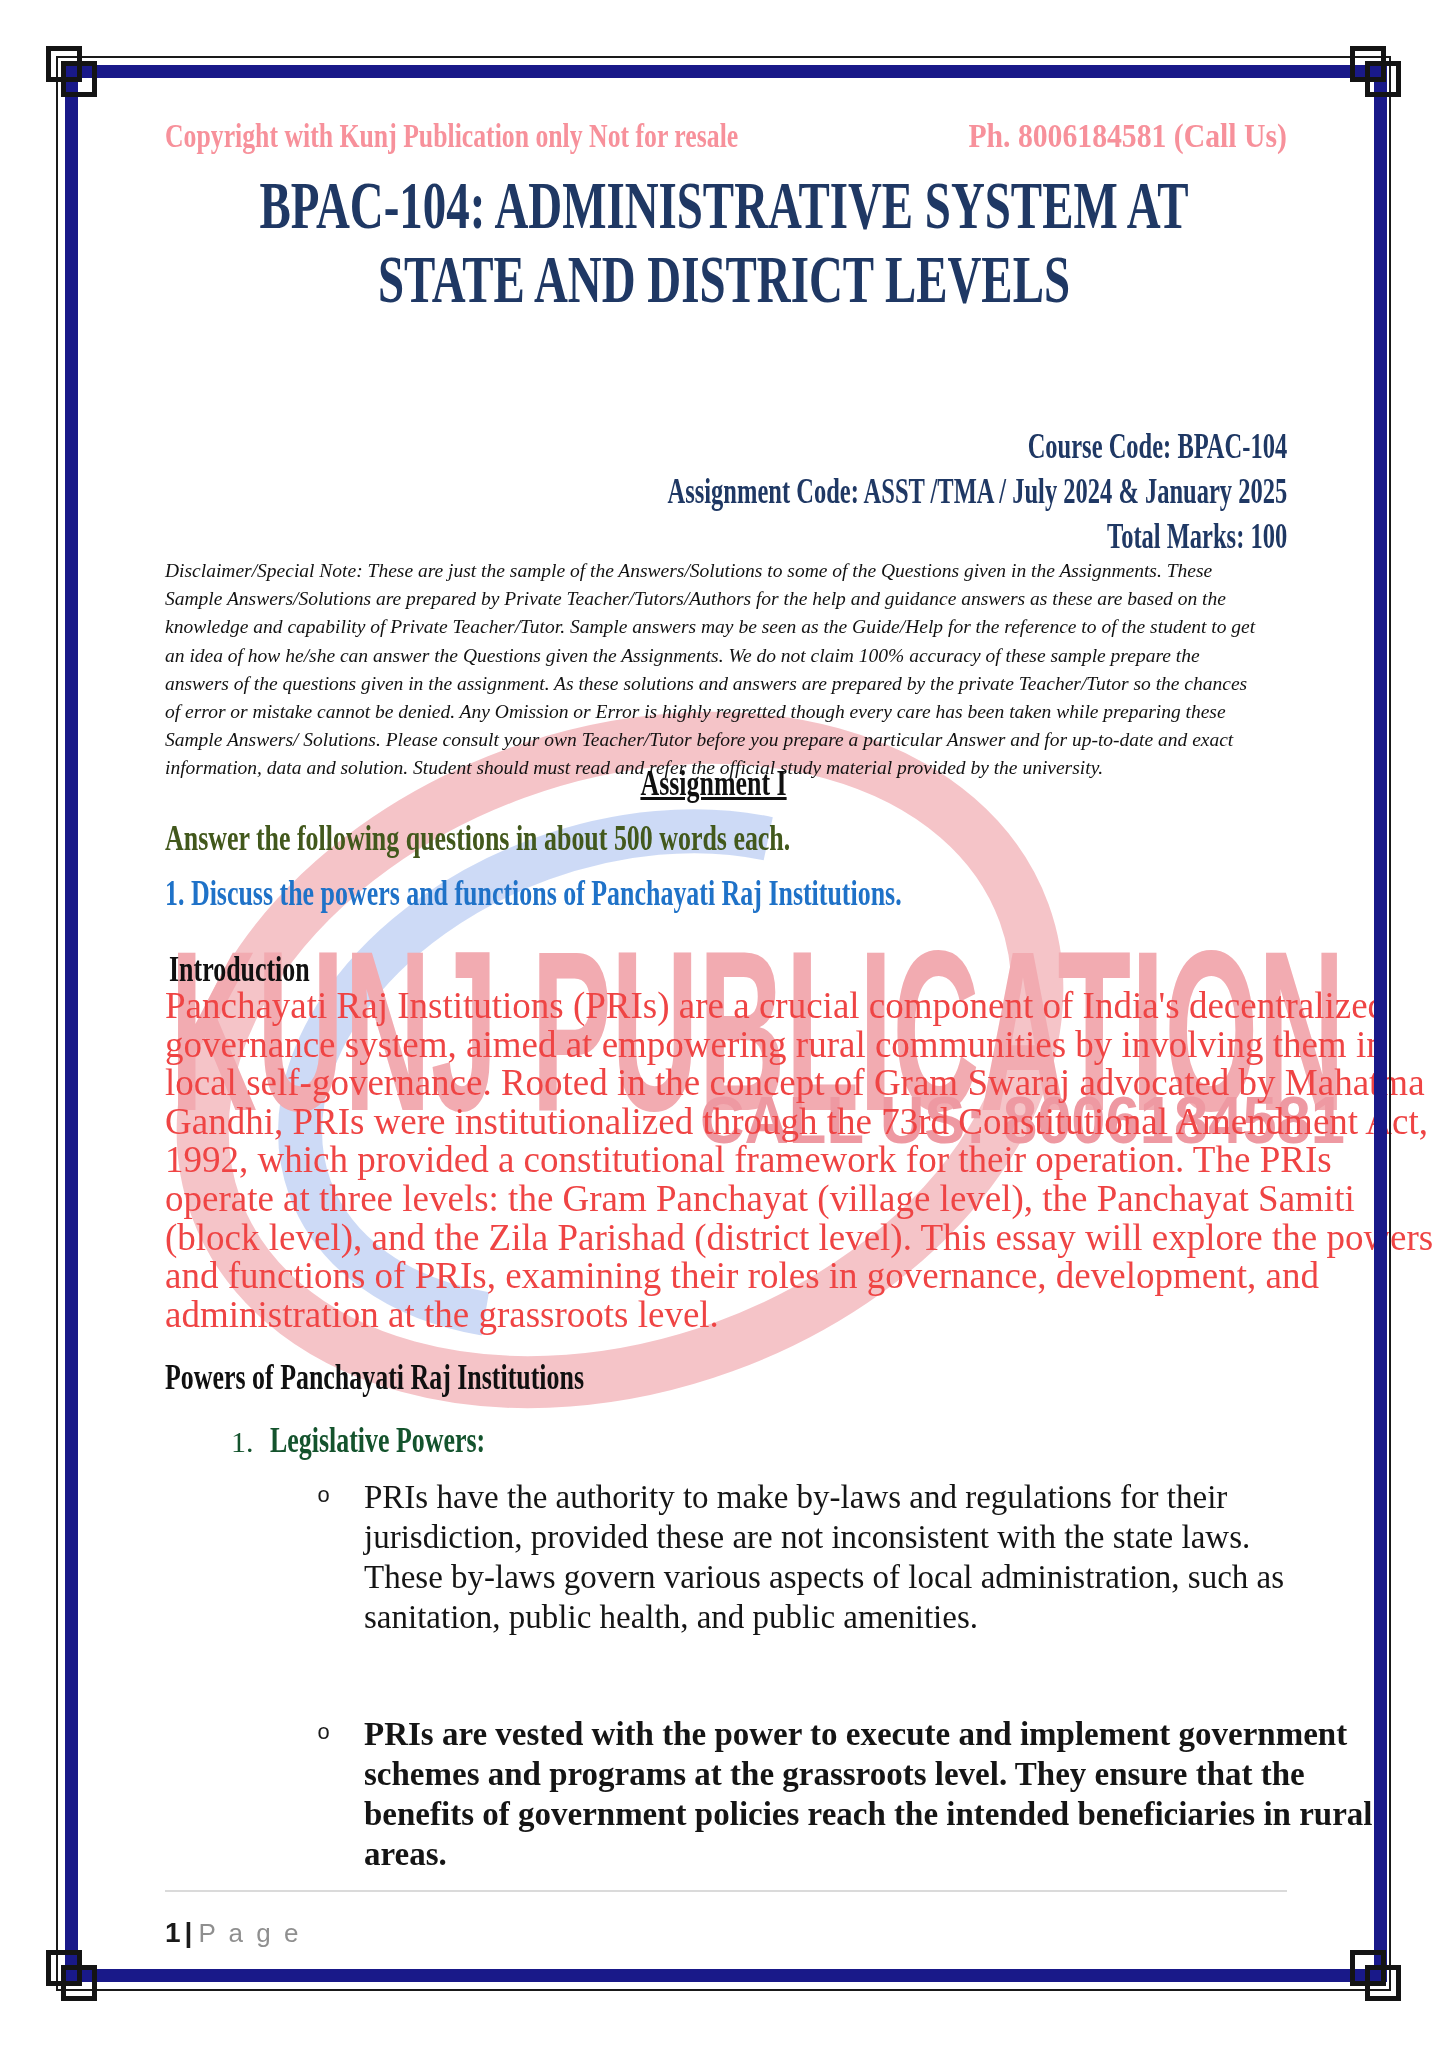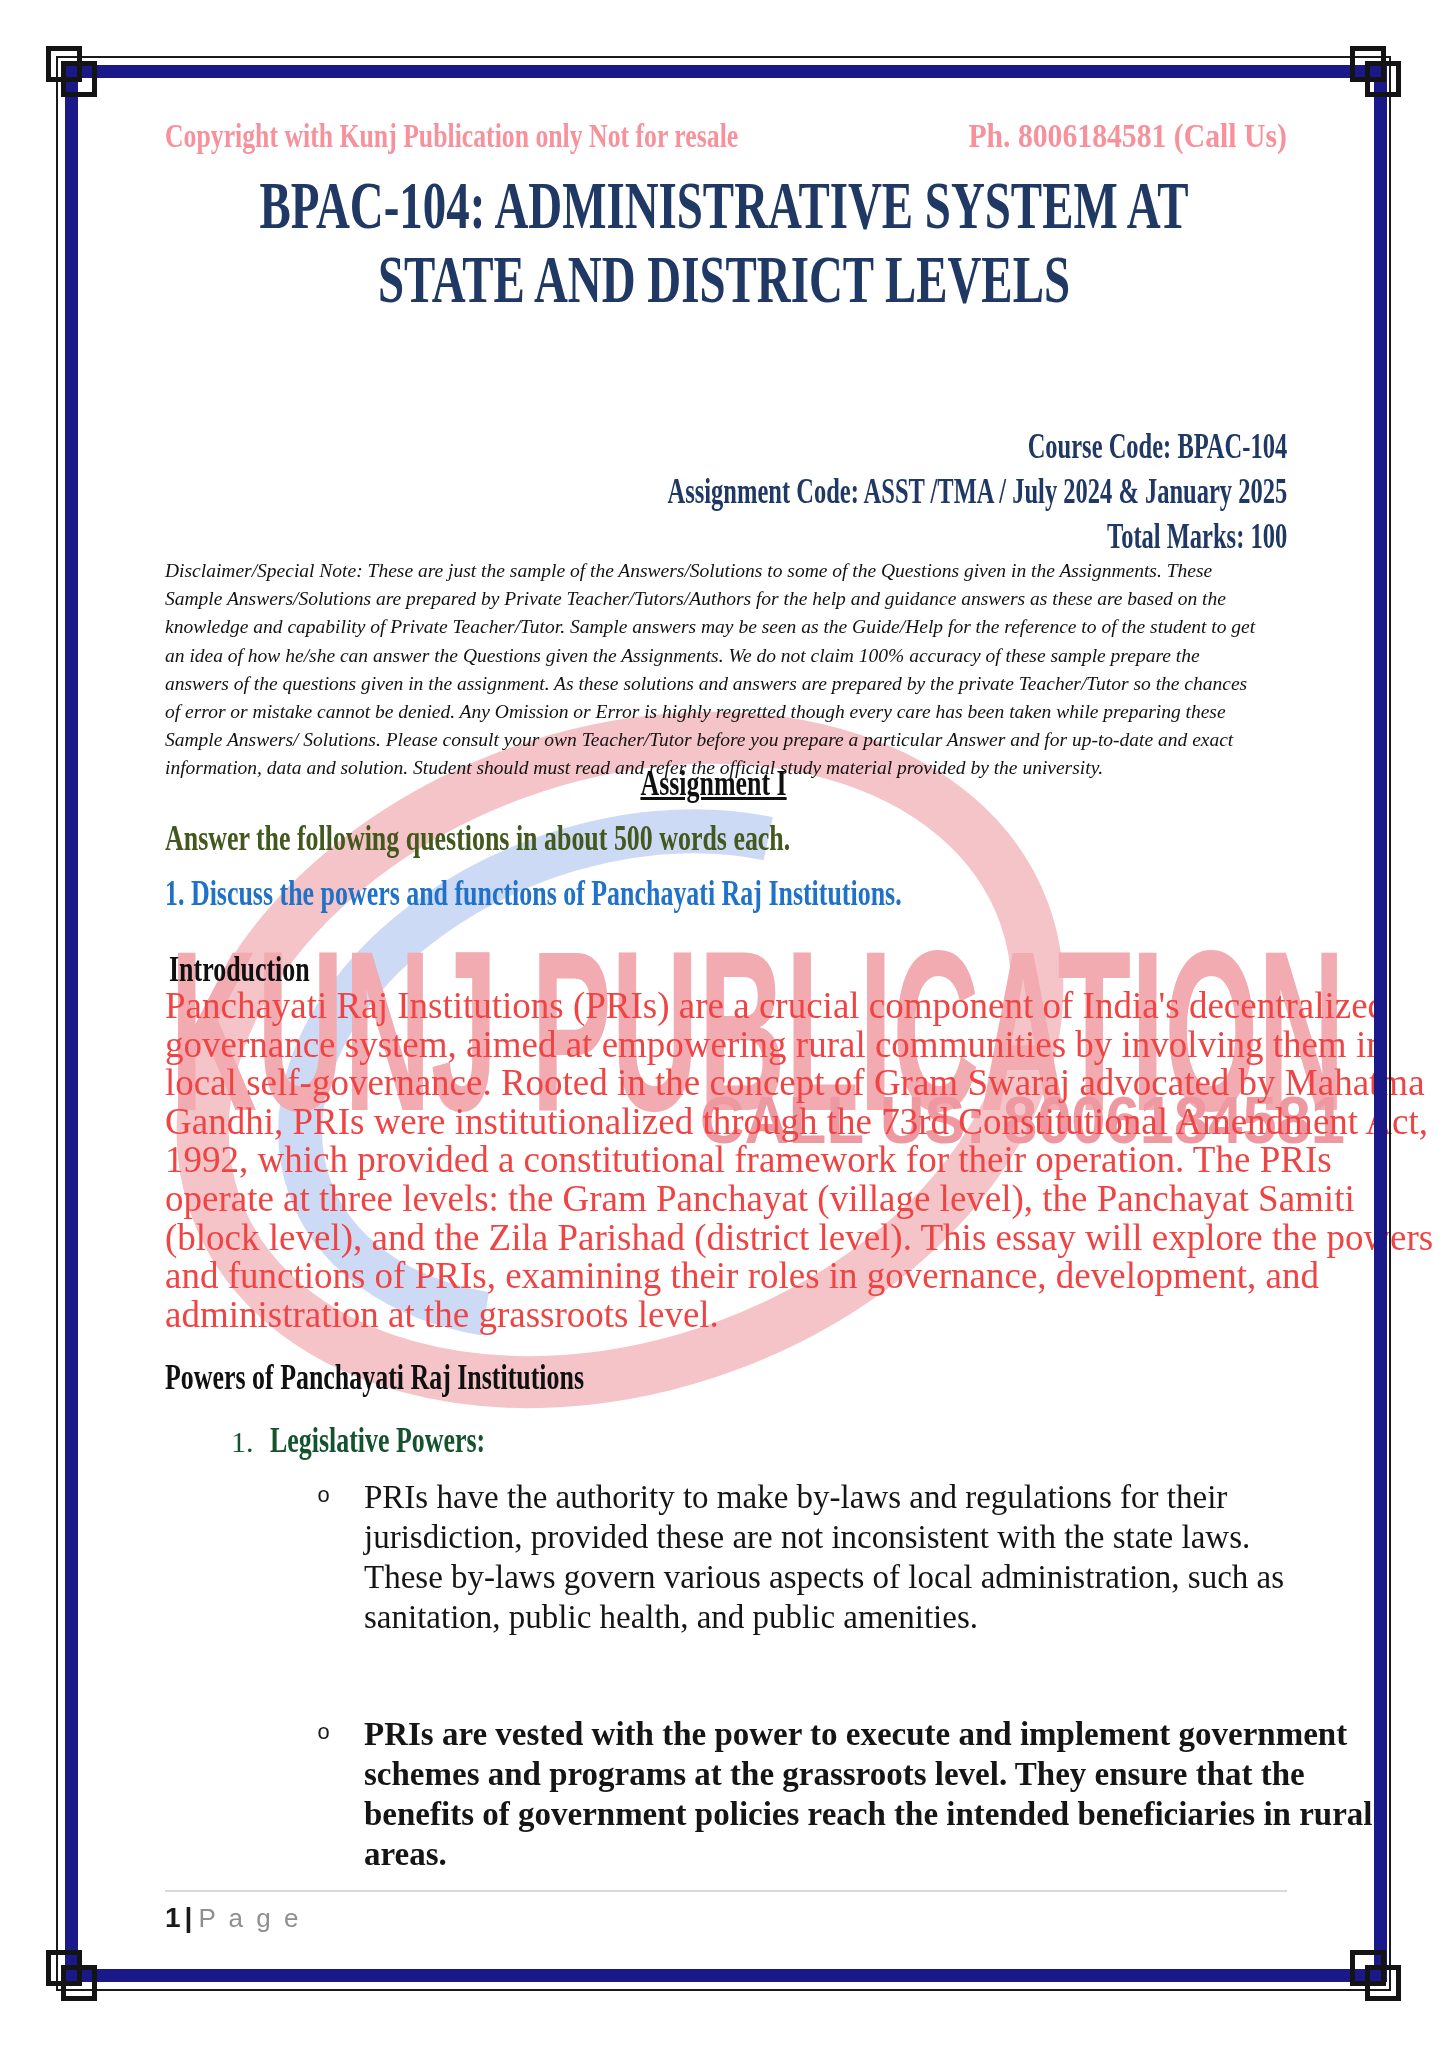--- a/index.html
+++ b/index.html
@@ -41,21 +41,21 @@
   .list-row{position:absolute;left:231px;font-size:30px;color:#14532d;white-space:nowrap;}
   .list-row .num{font-size:30px;margin-right:16px;}
   .item1{top:1419px;}
   .item2{top:1655px;}
   .bullet-text{position:absolute;left:364px;font-size:33px;line-height:40px;white-space:pre;color:#151515;}
   .bullet1{top:1477px;}
   .bullet2{top:1714px;font-weight:bold;}
   .bullet-marker{position:absolute;left:317px;font-size:22px;font-family:"Liberation Mono","DejaVu Sans Mono",monospace;color:#1a1a1a;}
   .marker1{top:1484px;}
   .marker2{top:1721px;}
-  .footer{position:absolute;left:165px;top:1890px;width:1122px;border-top:2px solid #dadada;padding-top:10px;font-family:"Liberation Sans","DejaVu Sans",sans-serif;}
+  .footer{position:absolute;left:165px;top:1890px;width:1122px;border-top:2px solid #dadada;padding-top:25px;font-family:"Liberation Sans","DejaVu Sans",sans-serif;}
   .pg-num{font-weight:bold;font-size:28px;color:#1a1a1a;}
   .pg-bar{font-weight:bold;font-size:28px;color:#1a1a1a;margin:0 6px 0 4px;}
   .pg-label{font-size:26px;color:#8f8f8f;letter-spacing:3px;}
 </style>
 </head>
 <body>
 
 <div class="page">
 
   <svg class="watermark" width="1448" height="2048" viewBox="0 0 1448 2048" xmlns="http://www.w3.org/2000/svg">

